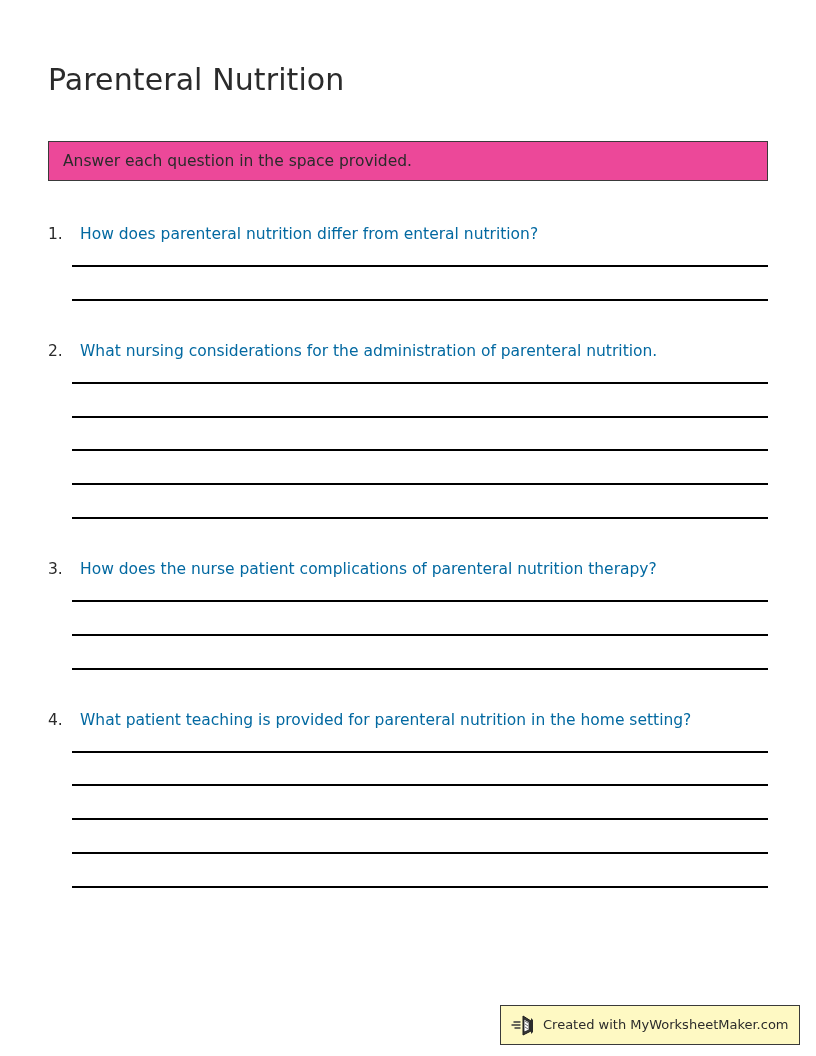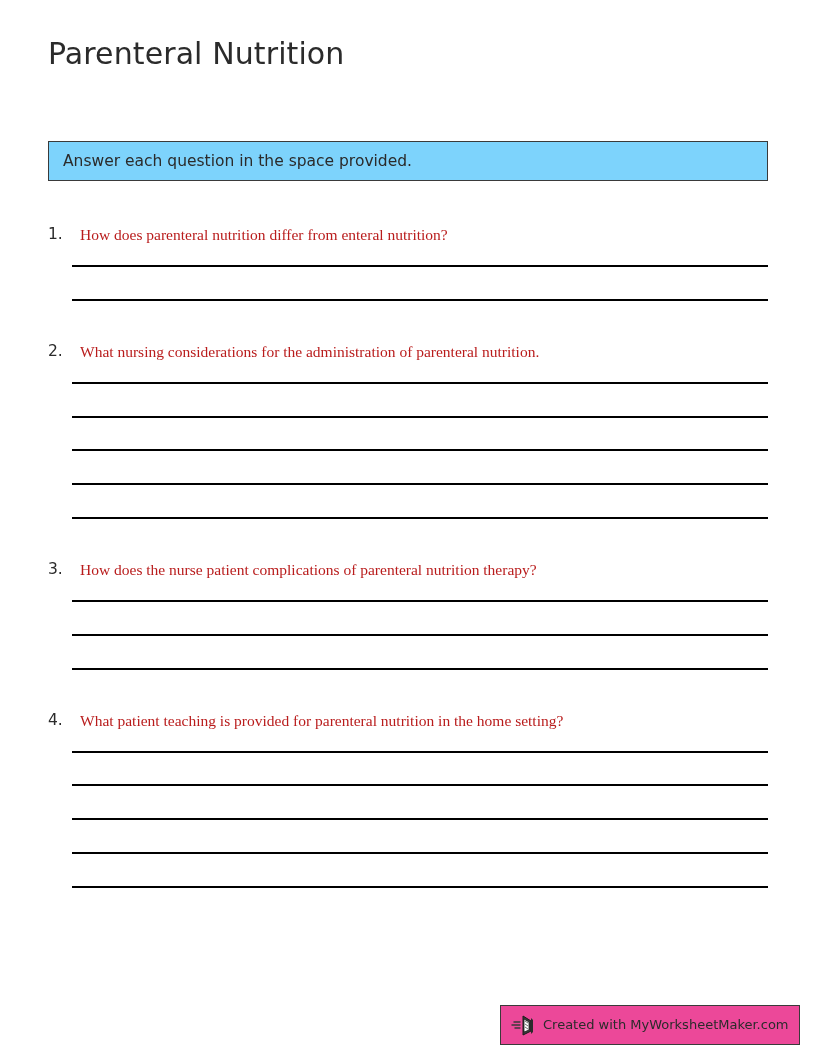--- a/index.html
+++ b/index.html
@@ -19,38 +19,38 @@
     position: absolute;
     left: 0; top: 0;
     width: 816px;
     height: 1056px;
     box-sizing: border-box;
     padding: 0 48px;
   }
   .worksheet-title {
     position: absolute;
     left: 48px;
-    top: 34px;
+    top: 60px;
     font-size: 30px;
     font-weight: 400;
     letter-spacing: 0.1px;
     color: #2b2b2b;
     line-height: 40px;
     margin: 0;
     white-space: nowrap;
   }
   .instruction-box {
     position: absolute;
     left: 48px;
     top: 141px;
     width: 720px;
     height: 40px;
     box-sizing: border-box;
     border: 1.5px solid #3a3a3a;
-    background: #7dd3fc;
+    background: #ec4899;
     display: flex;
     align-items: center;
     padding: 0 14px;
   }
   .instruction-text {
     font-size: 15.5px;
     color: #2b2b2b;
     line-height: 20px;
   }
   .questions {
@@ -73,24 +73,23 @@
     flex: 0 0 24px;
     font-size: 15.5px;
     line-height: 25px;
     color: #2b2b2b;
     text-align: left;
   }
   .question-text {
     flex: 1 1 auto;
     font-size: 15.5px;
     line-height: 25px;
-    color: #b91c1c;
+    color: #0369a1;
     padding-left: 8px;
     max-width: 680px;
-    font-family: Liberation Serif, serif;
   }
   .answer-lines {
     margin-top: 18px;
     padding-left: 24px;
   }
   .answer-line {
     width: 696px;
     height: 0;
     border-top: 2.2px solid #000000;
     margin-bottom: 31.8px;
@@ -102,21 +101,21 @@
     height: 38px;
   }
   .footer-badge {
     position: absolute;
     left: 500px;
     top: 1005px;
     width: 300px;
     height: 40px;
     box-sizing: border-box;
     border: 1.5px solid #3a3a3a;
-    background: #ec4899;
+    background: #fef9c3;
     display: flex;
     align-items: center;
     padding: 0 10px;
   }
   .badge-icon {
     flex: 0 0 26px;
     width: 26px;
     height: 22px;
     display: block;
     margin-right: 6px;

